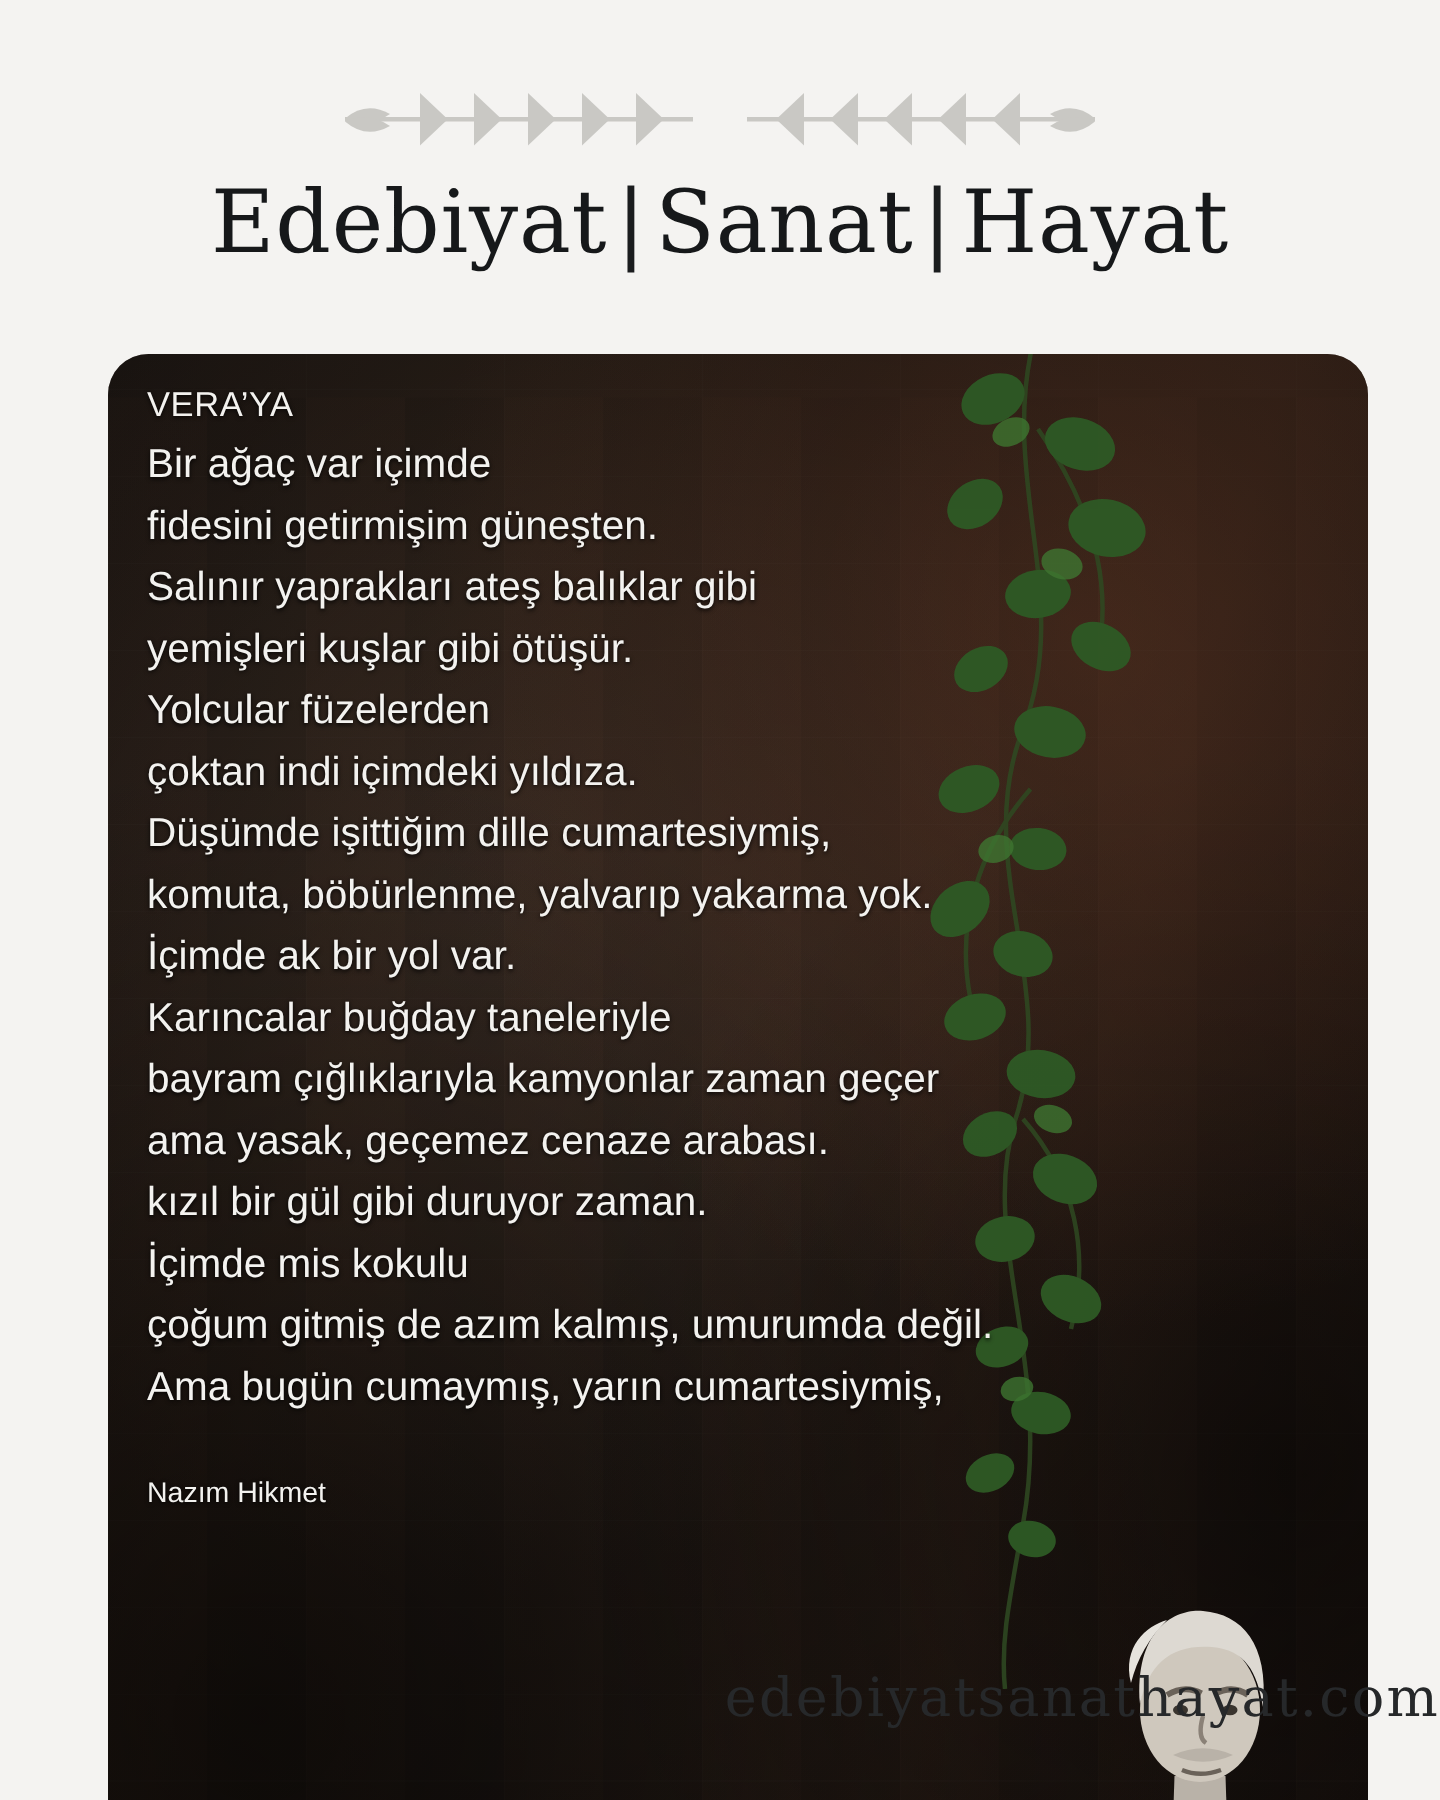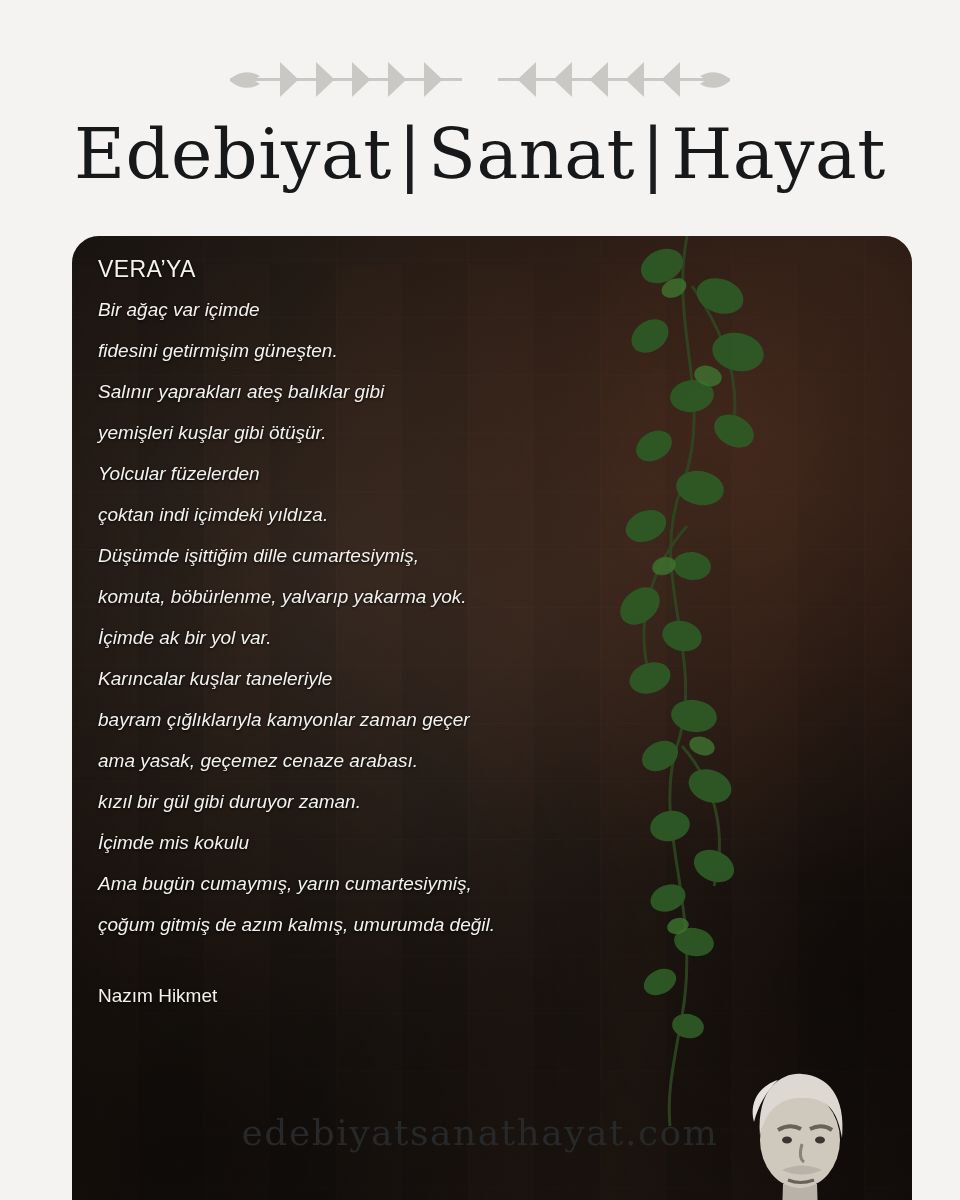--- a/index.html
+++ b/index.html
@@ -34,21 +34,21 @@
   
   .title-wrap {
     position: absolute;
     top: 118px;
     left: 0;
     width: 960px;
     text-align: center;
   }
   .title {
     font-family: "DejaVu Serif", "Liberation Serif", serif;
-    font-size: 70px;
+    font-size: 58px;
     line-height: 1.05;
     color: #16181a;
     letter-spacing: 0.5px;
     white-space: nowrap;
     font-weight: 400;
   }
   .title .sep {
     font-weight: 300;
     color: #1a1c1e;
     padding: 0 6px;
@@ -121,38 +121,37 @@
     color: #f3f2ef;
     font-family: "Liberation Sans", sans-serif;
     text-shadow: 0 1px 3px rgba(0,0,0,0.85);
   }
   .poem .heading {
     font-size: 23px;
     letter-spacing: 0.4px;
     margin-bottom: 6px;
   }
   .poem .line {
-    font-size: 19px;
+    font-size: 27px;
     line-height: 41px;
     white-space: pre;
-    font-style: italic;
   }
   .poem .author {
     font-size: 19px;
     line-height: 41px;
     margin-top: 30px;
   }
 
   
   .footer {
     position: absolute;
     left: 0;
     top: 1112px;
     width: 960px;
-    text-align: center;
+    text-align: right;
   }
   .footer-url {
     font-family: "DejaVu Serif", "Liberation Serif", serif;
     font-size: 36px;
     letter-spacing: 1.5px;
     color: #26282a;
   }
 </style>
 </head>
 <body>
@@ -292,27 +291,27 @@
       <div class="heading">VERA’YA</div>
       <div class="line">Bir ağaç var içimde</div>
       <div class="line">fidesini getirmişim güneşten.</div>
       <div class="line">Salınır yaprakları ateş balıklar gibi</div>
       <div class="line">yemişleri kuşlar gibi ötüşür.</div>
       <div class="line">Yolcular füzelerden</div>
       <div class="line">çoktan indi içimdeki yıldıza.</div>
       <div class="line">Düşümde işittiğim dille cumartesiymiş,</div>
       <div class="line">komuta, böbürlenme, yalvarıp yakarma yok.</div>
       <div class="line">İçimde ak bir yol var.</div>
-      <div class="line">Karıncalar kuşlar taneleriyle</div>
+      <div class="line">Karıncalar buğday taneleriyle</div>
       <div class="line">bayram çığlıklarıyla kamyonlar zaman geçer</div>
       <div class="line">ama yasak, geçemez cenaze arabası.</div>
       <div class="line">kızıl bir gül gibi duruyor zaman.</div>
       <div class="line">İçimde mis kokulu</div>
+      <div class="line">çoğum gitmiş de azım kalmış, umurumda değil.</div>
       <div class="line">Ama bugün cumaymış, yarın cumartesiymiş,</div>
-      <div class="line">çoğum gitmiş de azım kalmış, umurumda değil.</div>
       <div class="author">Nazım Hikmet</div>
     </div>
   </div>
 
   <div class="footer">
     <span class="footer-url">edebiyatsanathayat.com</span>
   </div>
 
 </div>
 

